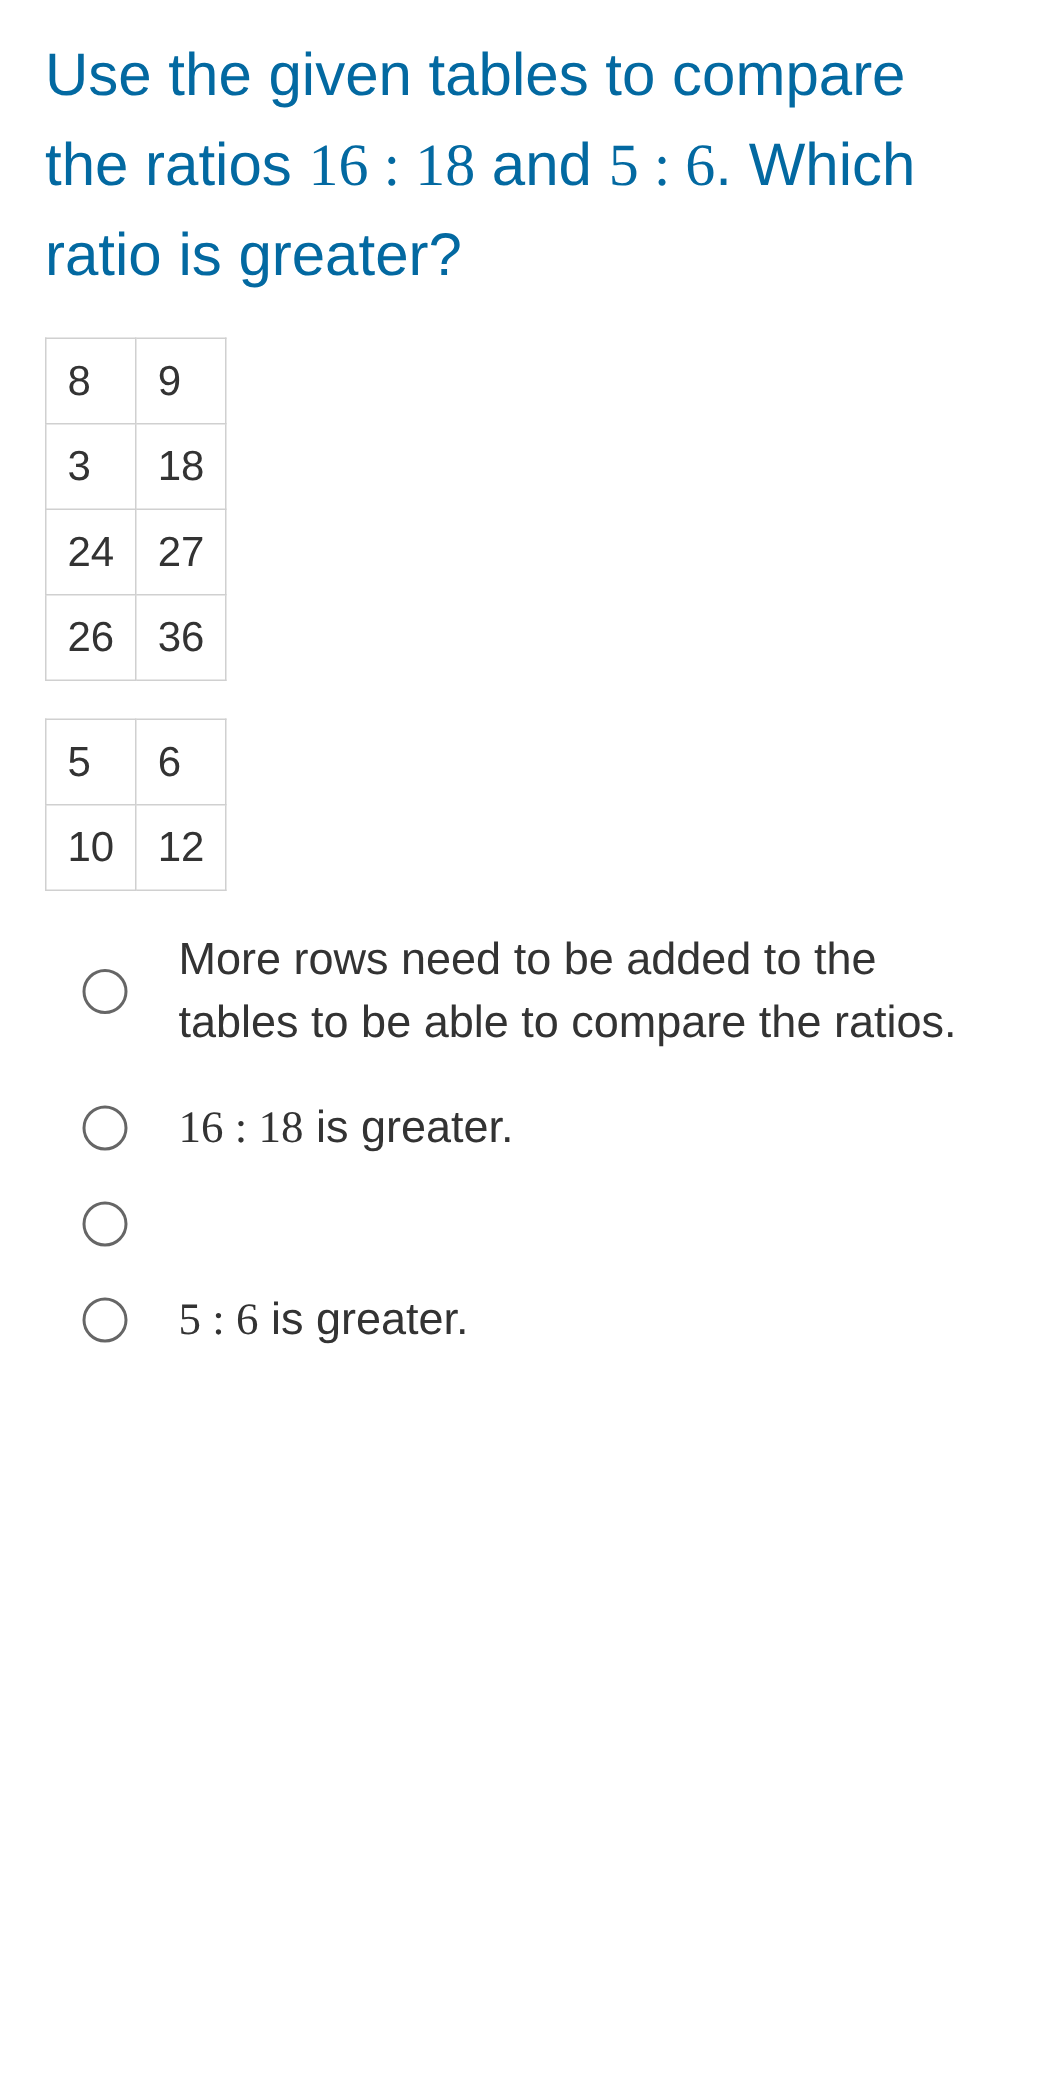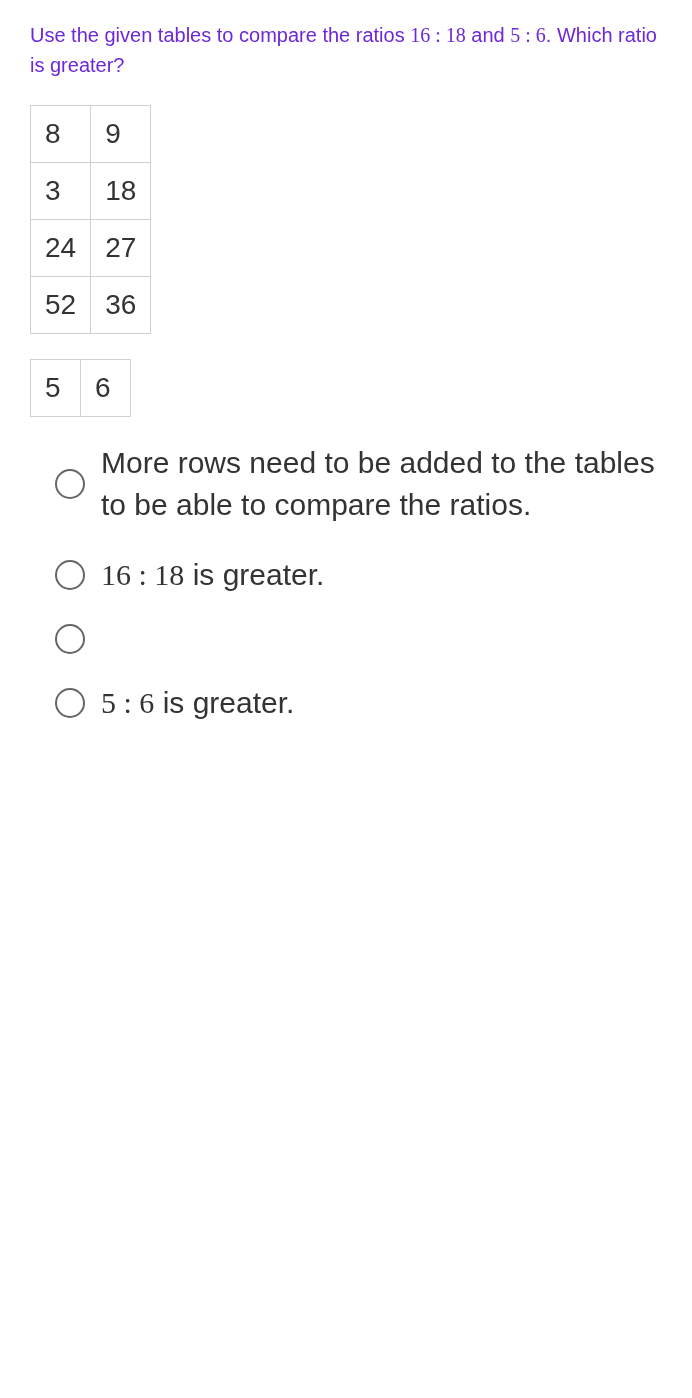--- a/index.html
+++ b/index.html
@@ -8,23 +8,23 @@
       padding: 0;
     }
     body {
       font-family: Arial, Helvetica, sans-serif;
       background: #ffffff;
       width: 692px;
       padding: 20px 30px;
       color: #333;
     }
     .question {
-      font-size: 20px;
+      font-size: 40px;
       line-height: 1.5;
-      color: #6d28d9;
+      color: #0369a1;
       margin-bottom: 25px;
     }
     .math {
       font-family: 'Times New Roman', Times, serif;
     }
     .ratio-table {
       border-collapse: collapse;
       margin-bottom: 25px;
     }
     .ratio-table td {
@@ -36,21 +36,21 @@
       min-width: 50px;
     }
     .options {
       margin-top: 20px;
       padding-left: 25px;
     }
     .option {
       display: flex;
       align-items: center;
       margin-bottom: 28px;
-      gap: 16px;
+      gap: 34px;
     }
     .radio {
       flex-shrink: 0;
       width: 30px;
       height: 30px;
       border: 2px solid #666;
       border-radius: 50%;
       background: #fff;
     }
     .option-text {
@@ -74,31 +74,35 @@
   </tr>
   <tr>
     <td>3</td>
     <td>18</td>
   </tr>
   <tr>
     <td>24</td>
     <td>27</td>
   </tr>
   <tr>
-    <td>52</td>
+    <td>26</td>
     <td>36</td>
   </tr>
 </tbody>
   </table>
 
 <table class="ratio-table">
   <tbody>
       <tr>
     <td>5</td>
     <td>6</td>
+  </tr>
+  <tr>
+    <td>10</td>
+    <td>12</td>
   </tr>
 </tbody>
   </table>
 
 <div class="options">
   <div class="option">
     <div class="radio"></div>
     <div class="option-text">More rows need to be added to the tables to be able to compare the ratios.</div>
   </div>
   <div class="option">

